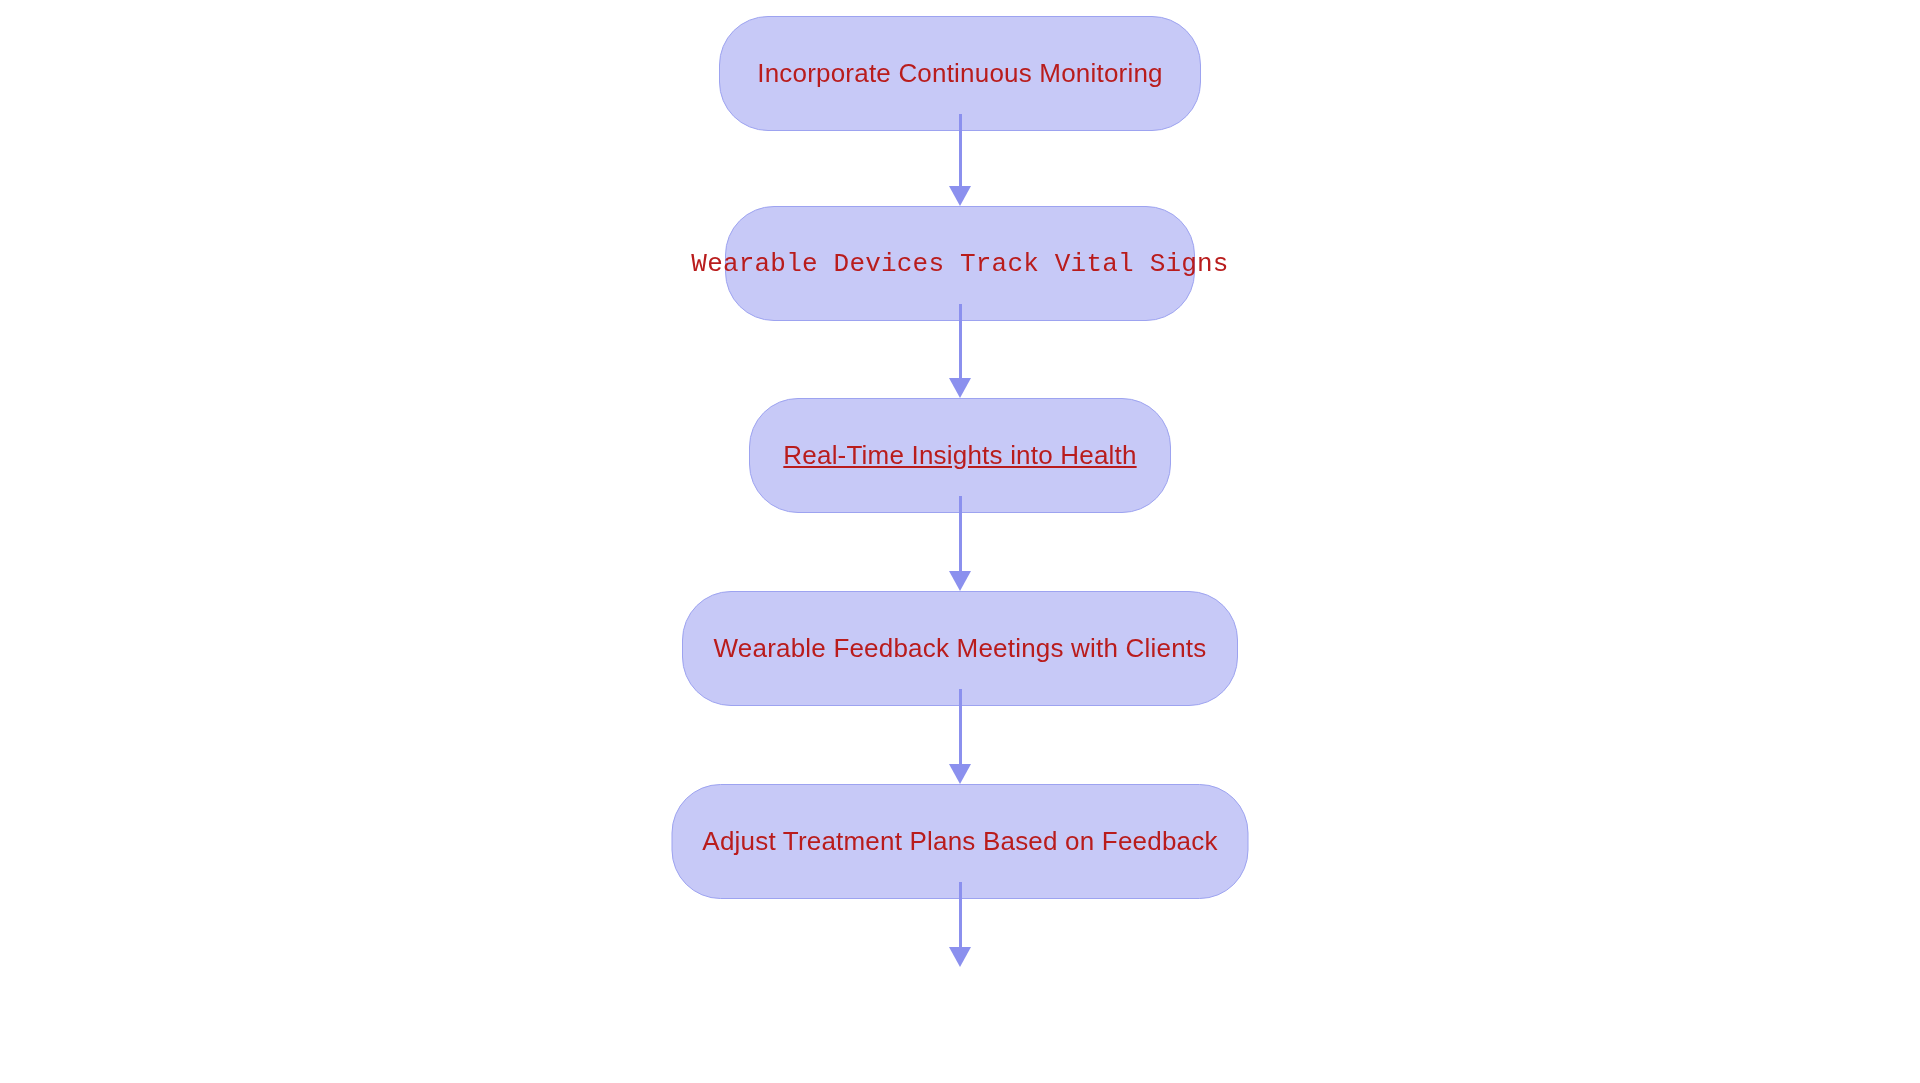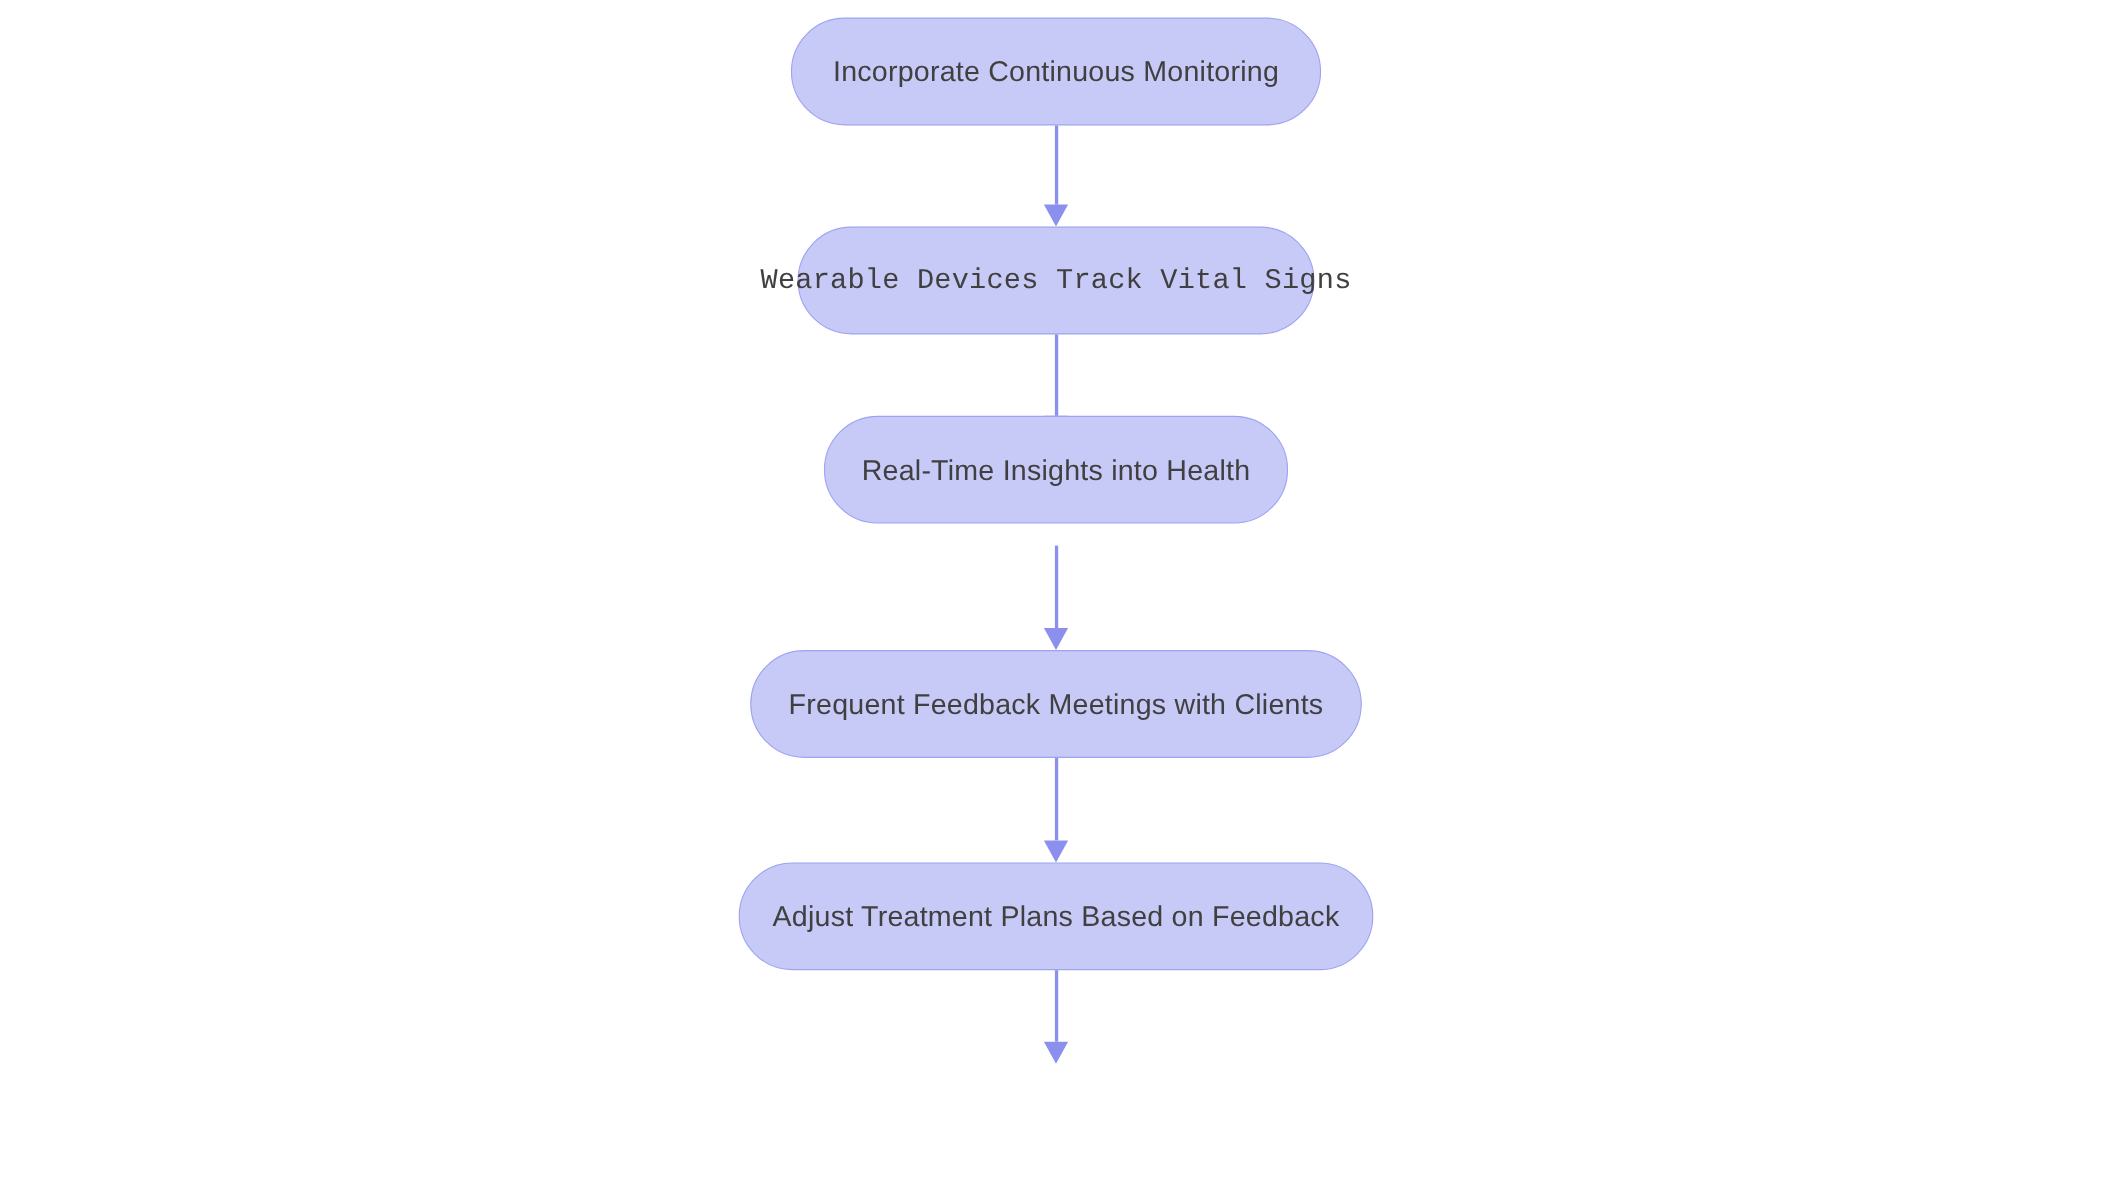--- a/index.html
+++ b/index.html
@@ -12,29 +12,29 @@
     width: 1920px;
     height: 1083px;
     background: #ffffff;
     overflow: hidden;
     font-family: "Liberation Sans", sans-serif;
   }
   .flow-node {
     position: absolute;
     left: 50%;
     transform: translateX(-50%);
-    height: 98px;
+    height: 115px;
     box-sizing: border-box;
     background: #c7c9f7;
     border: 1.5px solid #9da3f0;
     border-radius: 49px;
     display: flex;
     align-items: center;
     justify-content: center;
-    color: #404040;
+    color: #b91c1c;
     font-size: 26px;
     letter-spacing: 0.2px;
     white-space: nowrap;
   }
   .arrow {
     position: absolute;
     left: 50%;
     transform: translateX(-50%);
     width: 24px;
     display: flex;
@@ -66,28 +66,28 @@
     <div class="head"></div>
   </div>
 
   <div class="flow-node" style="top:206px; width:470px;font-family:Liberation Mono, monospace;">Wearable Devices Track Vital Signs</div>
 
   <div class="arrow" style="top:304px; height:94px;">
     <div class="stem"></div>
     <div class="head"></div>
   </div>
 
-  <div class="flow-node" style="top:378px; width:422px;">Real-Time Insights into Health</div>
+  <div class="flow-node" style="top:398px; width:422px;text-decoration:underline;">Real-Time Insights into Health</div>
 
   <div class="arrow" style="top:496px; height:95px;">
     <div class="stem"></div>
     <div class="head"></div>
   </div>
 
-  <div class="flow-node" style="top:591px; width:556px;">Frequent Feedback Meetings with Clients</div>
+  <div class="flow-node" style="top:591px; width:556px;">Wearable Feedback Meetings with Clients</div>
 
   <div class="arrow" style="top:689px; height:95px;">
     <div class="stem"></div>
     <div class="head"></div>
   </div>
 
   <div class="flow-node" style="top:784px; width:577px;text-align:right;">Adjust Treatment Plans Based on Feedback</div>
 
   <div class="arrow" style="top:882px; height:85px;">
     <div class="stem"></div>

